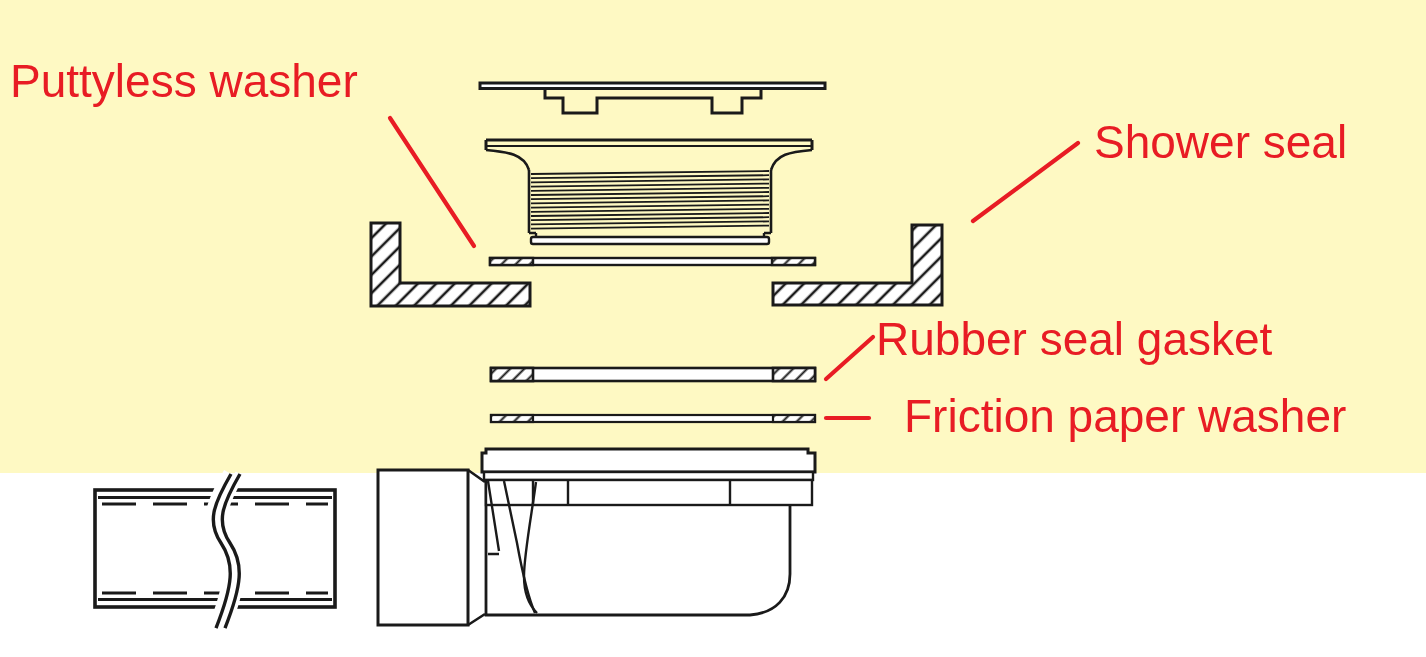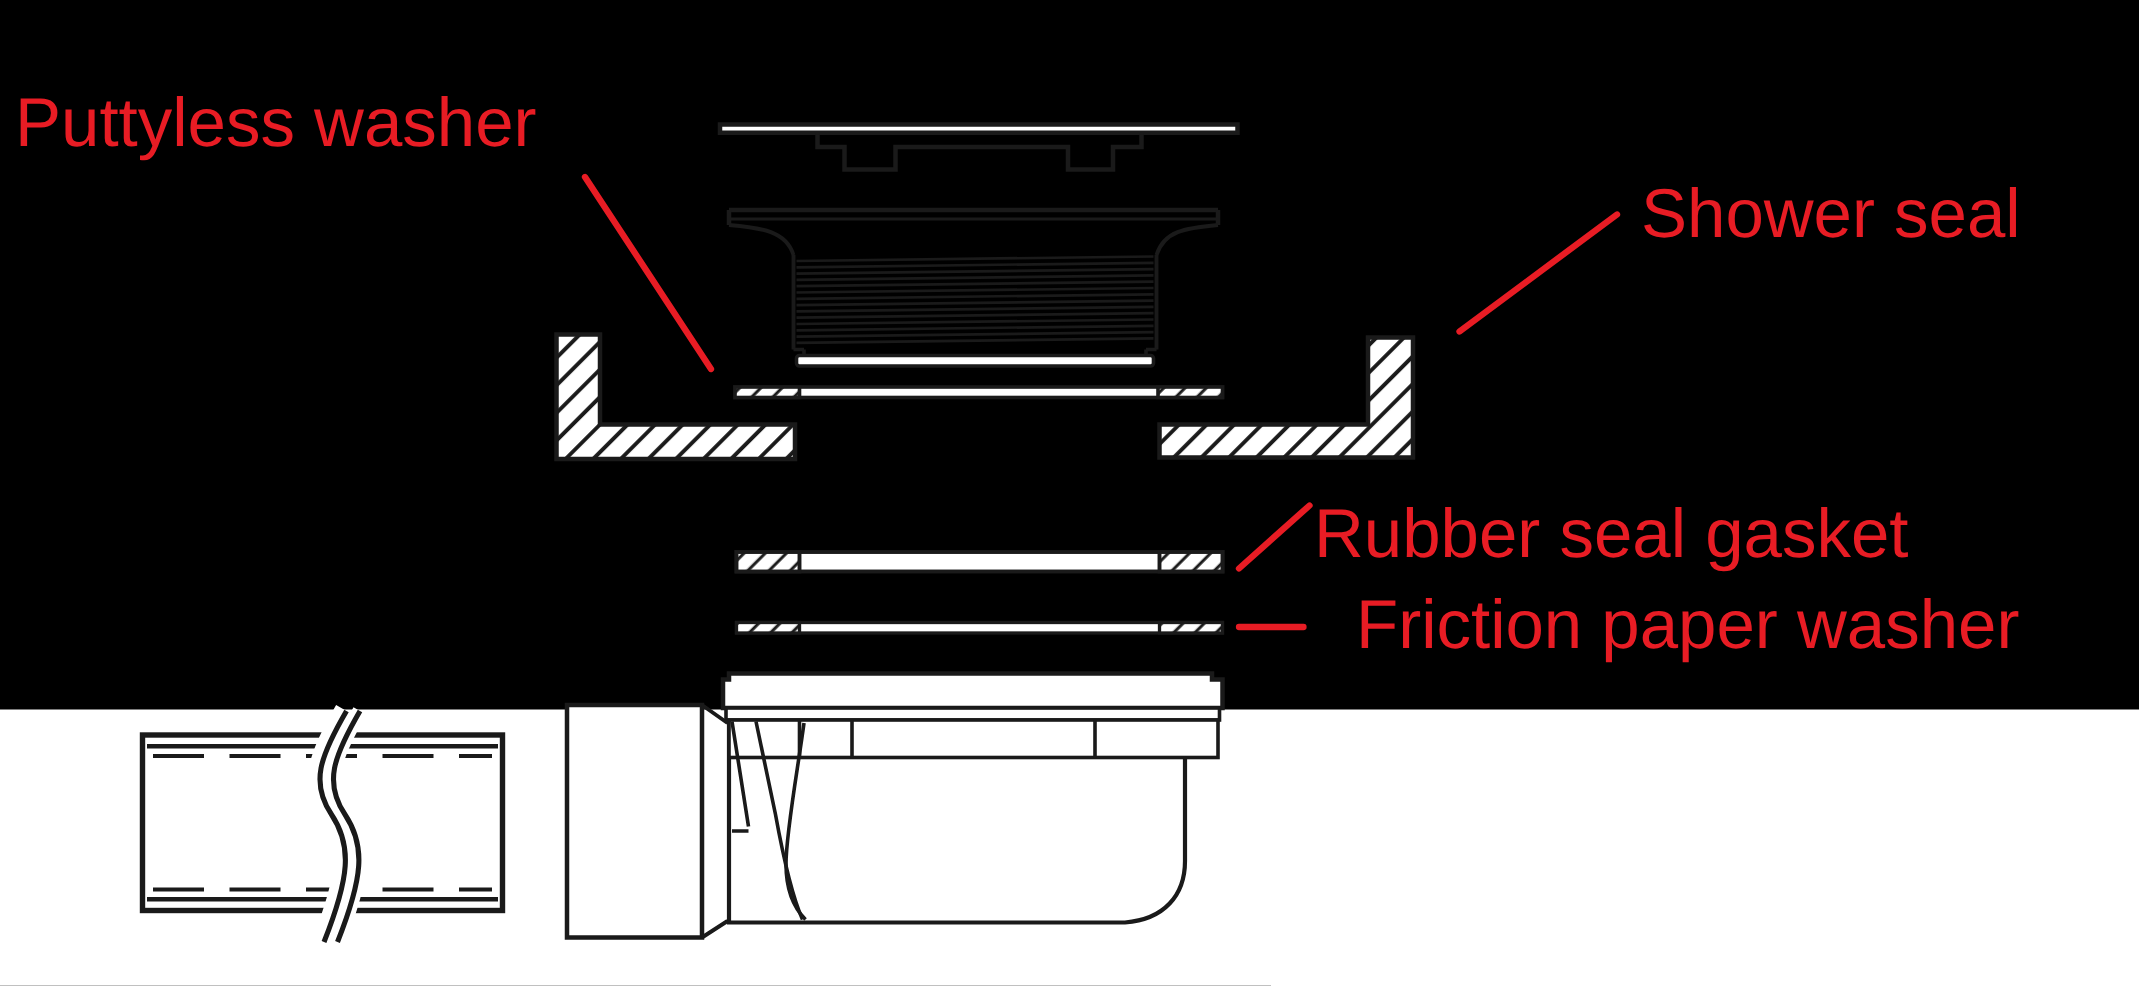--- a/index.html
+++ b/index.html
@@ -7,42 +7,42 @@
     padding: 0;
     background: #ffffff;
     width: 1426px;
     height: 657px;
     overflow: hidden;
   }
   .stage {
     position: relative;
     width: 1426px;
     height: 473px;
-    background: #000000;
+    background: #fef9c3;
     font-family: "Liberation Sans", sans-serif;
   }
   .stage svg {
     position: absolute;
     left: 0;
     top: 0;
     display: block;
   }
   .callout {
     position: absolute;
     color: #e81c24;
     font-family: "Liberation Sans", sans-serif;
     font-size: 46px;
     line-height: 1.05;
     font-weight: 400;
     white-space: nowrap;
     user-select: none;
   }
   .lbl-puttyless { left: 10px;  top: 57px;  }
   .lbl-showerbase { left: 1094px; top: 118px; }
-  .lbl-rubber { left: 876px; top: 315px; margin-top: 16px; }
+  .lbl-rubber { left: 876px; top: 315px; }
   .lbl-friction { left: 904px; top: 392px; }
 </style>
 </head>
 <body>
 
 <div class="stage">
 
   <svg width="1426" height="657" viewBox="0 0 1426 657">
     <defs>
       <pattern id="hatch" width="13" height="13" patternUnits="userSpaceOnUse" patternTransform="rotate(45)">

